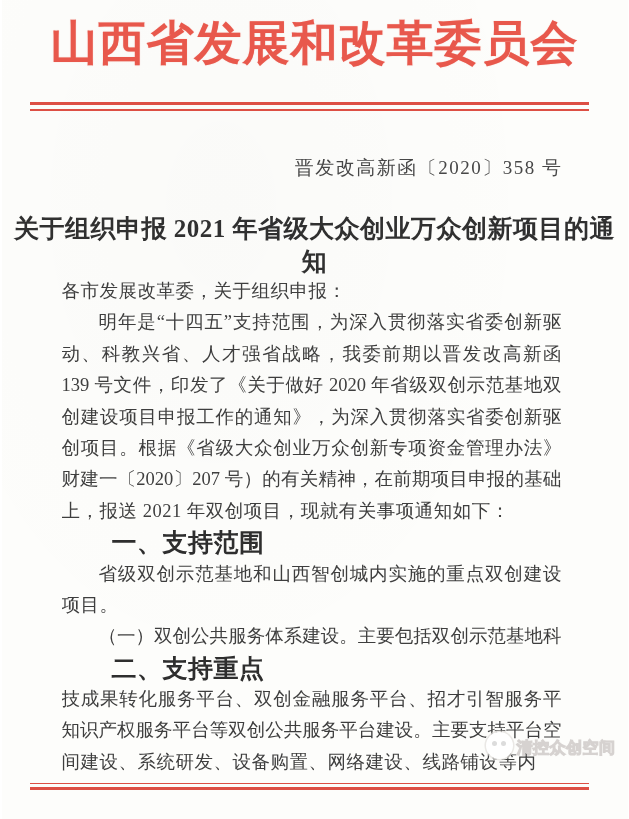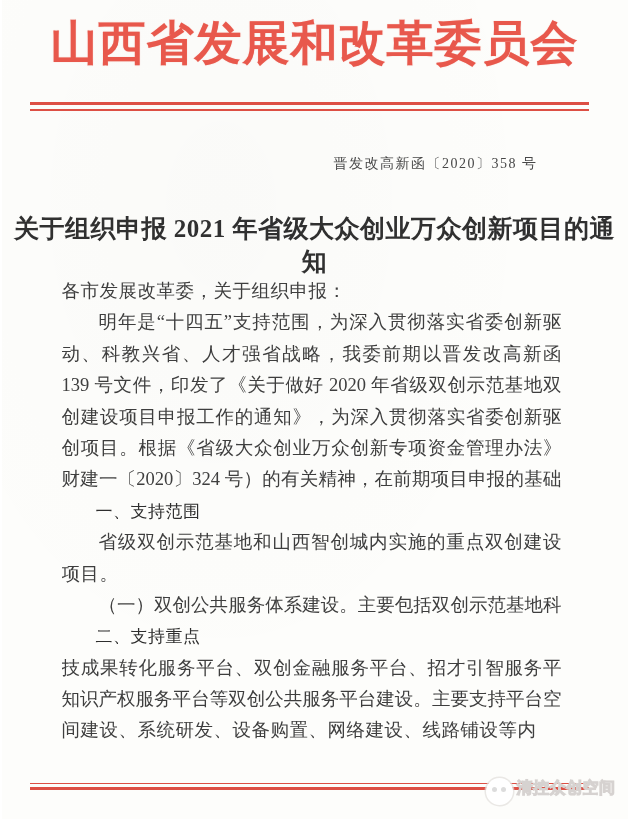--- a/index.html
+++ b/index.html
@@ -27,22 +27,22 @@
     color:var(--red-text);
     text-shadow:0 0 1px rgba(232,88,76,.45);
   }
   .rule-top{
     position:absolute;left:28px;width:559px;top:102px;
     height:4px;
     border-top:3.5px solid var(--red-rule);
     border-bottom:2px solid var(--red-rule);
   }
   .doc-number{
-    position:absolute;top:155px;right:90px;
-    font-size:14px;color:#474747;letter-spacing:1.5px;
+    position:absolute;top:155px;right:65px;
+    font-size:19px;color:#474747;letter-spacing:1.5px;
   }
   .doc-title{
     position:absolute;top:212px;left:0;width:100%;margin:0;
     text-align:center;
     font-size:25px;font-weight:bold;color:#303030;
     letter-spacing:0.5px;
   }
   
   .body-text{
     position:absolute;top:276px;left:60px;width:500px;
@@ -54,37 +54,37 @@
     letter-spacing:0.5px;
     overflow:hidden;
   }
   .line.first,.line.mid{
     text-align:justify;
     text-align-last:justify;
     letter-spacing:0;
   }
   .line.first{text-indent:2em;}
   .line.heading{
-    font-weight:normal;
+    font-weight:bold;
     font-family:"Liberation Sans", sans-serif;
-    font-size:17px;
+    font-size:25px;
     text-indent:2em;
     color:#2e2e2e;
   }
   
   .rule-bottom{
     position:absolute;left:28px;width:559px;top:783px;
     height:3px;
     border-top:1.5px solid var(--red-rule);
     border-bottom:3.5px solid var(--red-rule);
   }
   
   .watermark{
-    position:absolute;top:778px;left:484px;
-    display:flex;align-items:flex-start;
+    position:absolute;top:732px;left:484px;
+    display:flex;align-items:flex-end;
     z-index:5;
   }
   .wm-logo{
     width:27px;height:27px;border-radius:50%;
     background:#ffffff;
     box-shadow:0 0 0 1.5px rgba(225,222,220,.7);
     position:relative;
     margin-right:4px;
     flex:none;
   }
@@ -116,21 +116,22 @@
 
   <h1 class="doc-title">关于组织申报 2021 年省级大众创业万众创新项目的通知</h1>
 
   <div class="body-text">
       <div class="line plain">各市发展改革委，关于组织申报：</div>
       <div class="line first">明年是“十四五”支持范围，为深入贯彻落实省委创新驱</div>
       <div class="line mid">动、科教兴省、人才强省战略，我委前期以晋发改高新函〔2020〕</div>
       <div class="line mid">139 号文件，印发了《关于做好 2020 年省级双创示范基地双</div>
       <div class="line mid">创建设项目申报工作的通知》，为深入贯彻落实省委创新驱</div>
       <div class="line mid">创项目。根据《省级大众创业万众创新专项资金管理办法》（晋</div>
-      <div class="line mid">财建一〔2020〕324 号）的有关精神，在前期项目申报的基础</div>
+      <div class="line mid">财建一〔2020〕207 号）的有关精神，在前期项目申报的基础</div>
+      <div class="line end">上，报送 2021 年双创项目，现就有关事项通知如下：</div>
       <div class="line heading">一、支持范围</div>
       <div class="line first">省级双创示范基地和山西智创城内实施的重点双创建设</div>
       <div class="line end">项目。</div>
       <div class="line first">（一）双创公共服务体系建设。主要包括双创示范基地科</div>
       <div class="line heading">二、支持重点</div>
       <div class="line mid">技成果转化服务平台、双创金融服务平台、招才引智服务平台、</div>
       <div class="line mid">知识产权服务平台等双创公共服务平台建设。主要支持平台空</div>
       <div class="line end">间建设、系统研发、设备购置、网络建设、线路铺设等内容。</div>
     </div>
 

